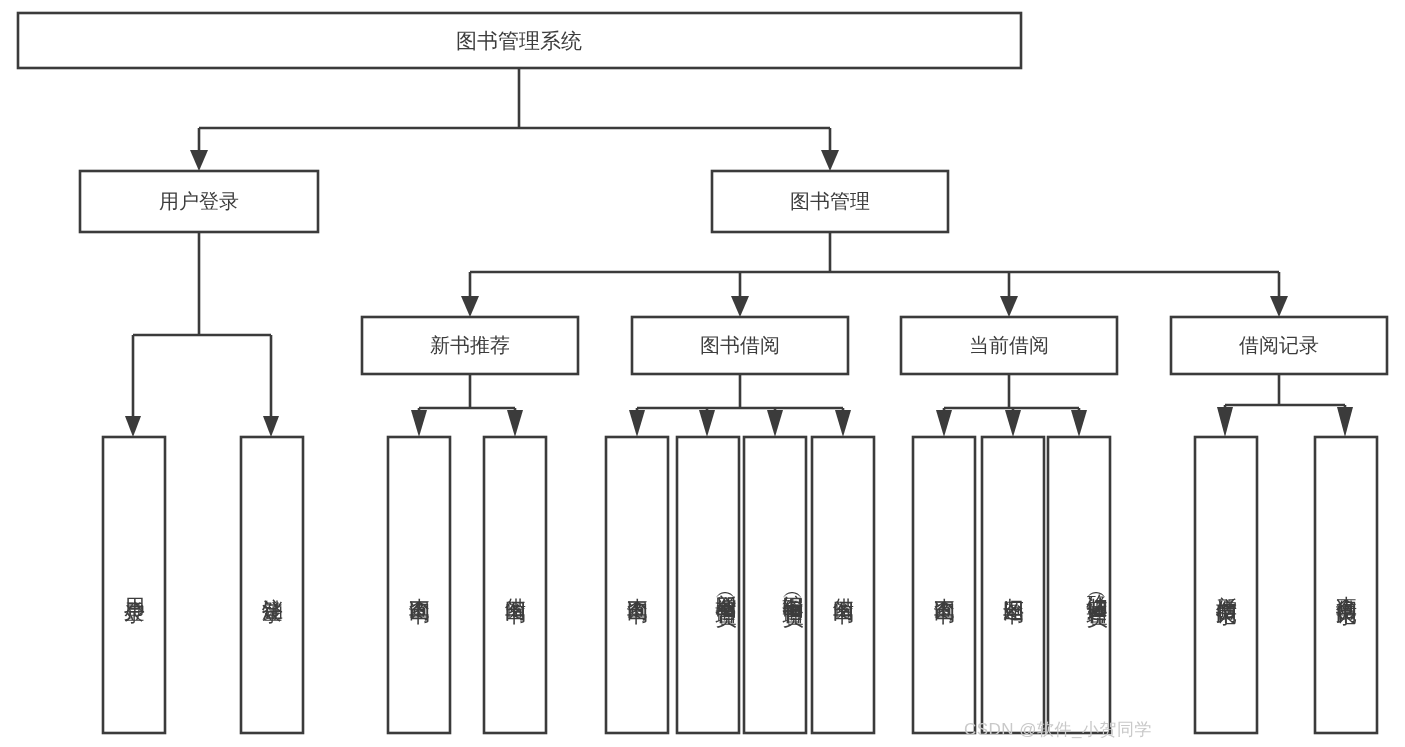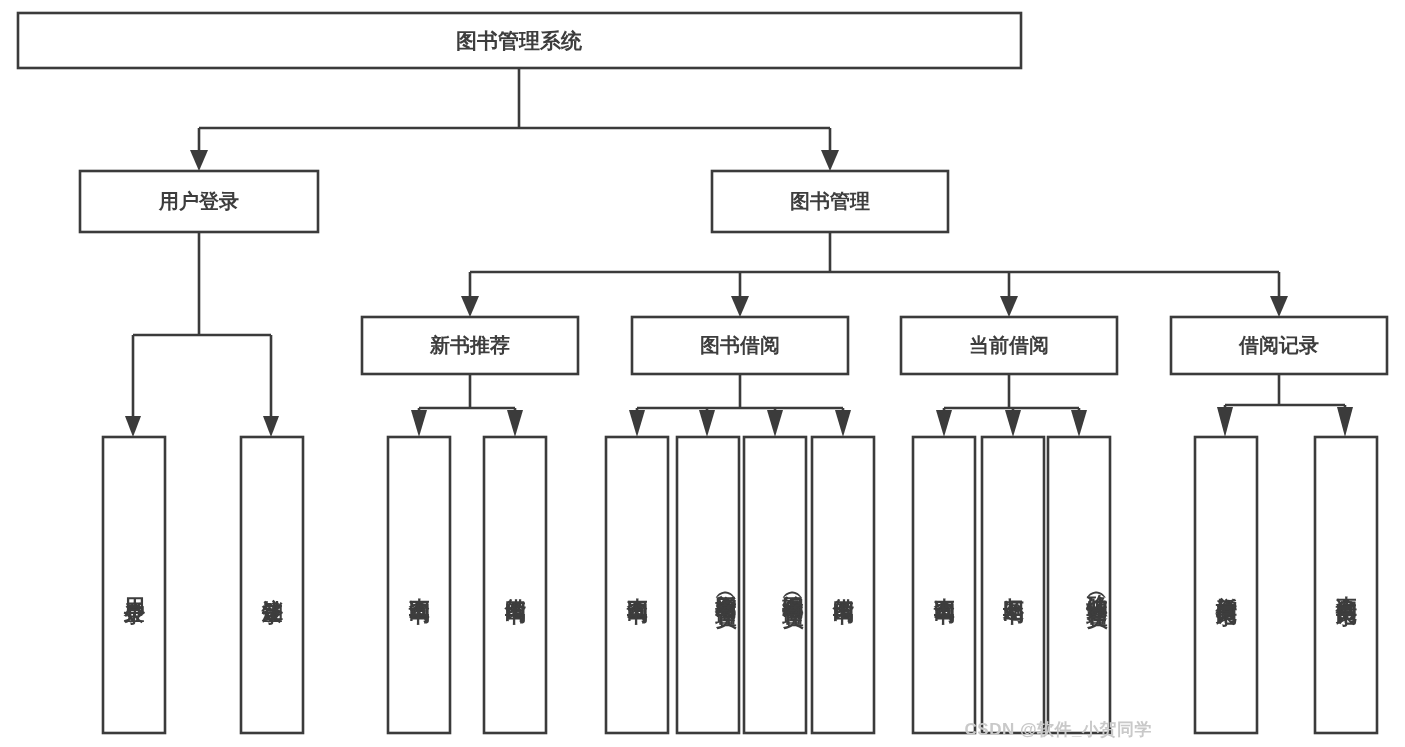--- a/index.html
+++ b/index.html
@@ -11,21 +11,20 @@
     width: 1405px;
     height: 747px;
     font-family: "Liberation Sans", "DejaVu Sans", sans-serif;
     overflow: hidden;
   }
   #diagram-root {
     position: relative;
     width: 1160px;
     height: 747px;
     background: #ffffff;
-    font-weight: bold;
   }
   svg#tree-svg {
     position: absolute;
     top: 0;
     left: 0;
     width: 1405px;
     height: 747px;
     display: block;
   }
   .node-box {

